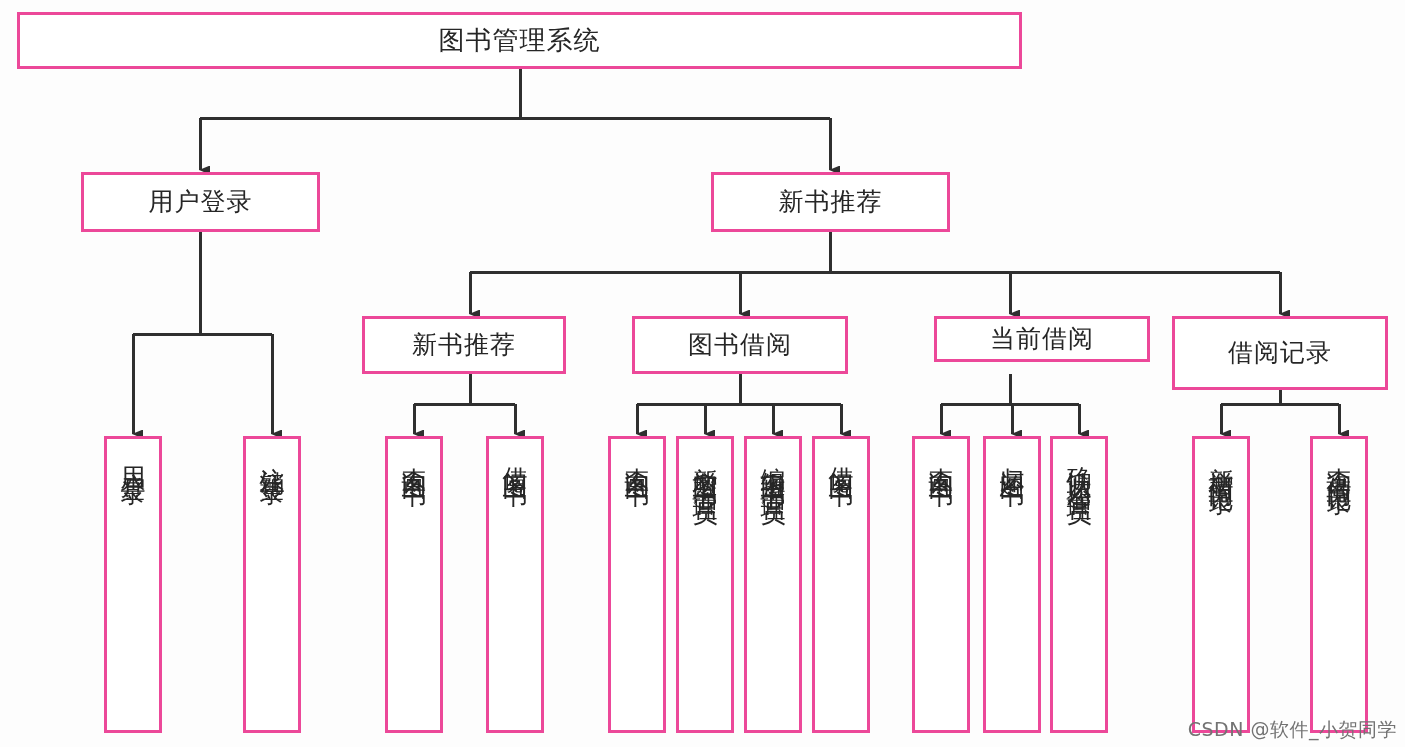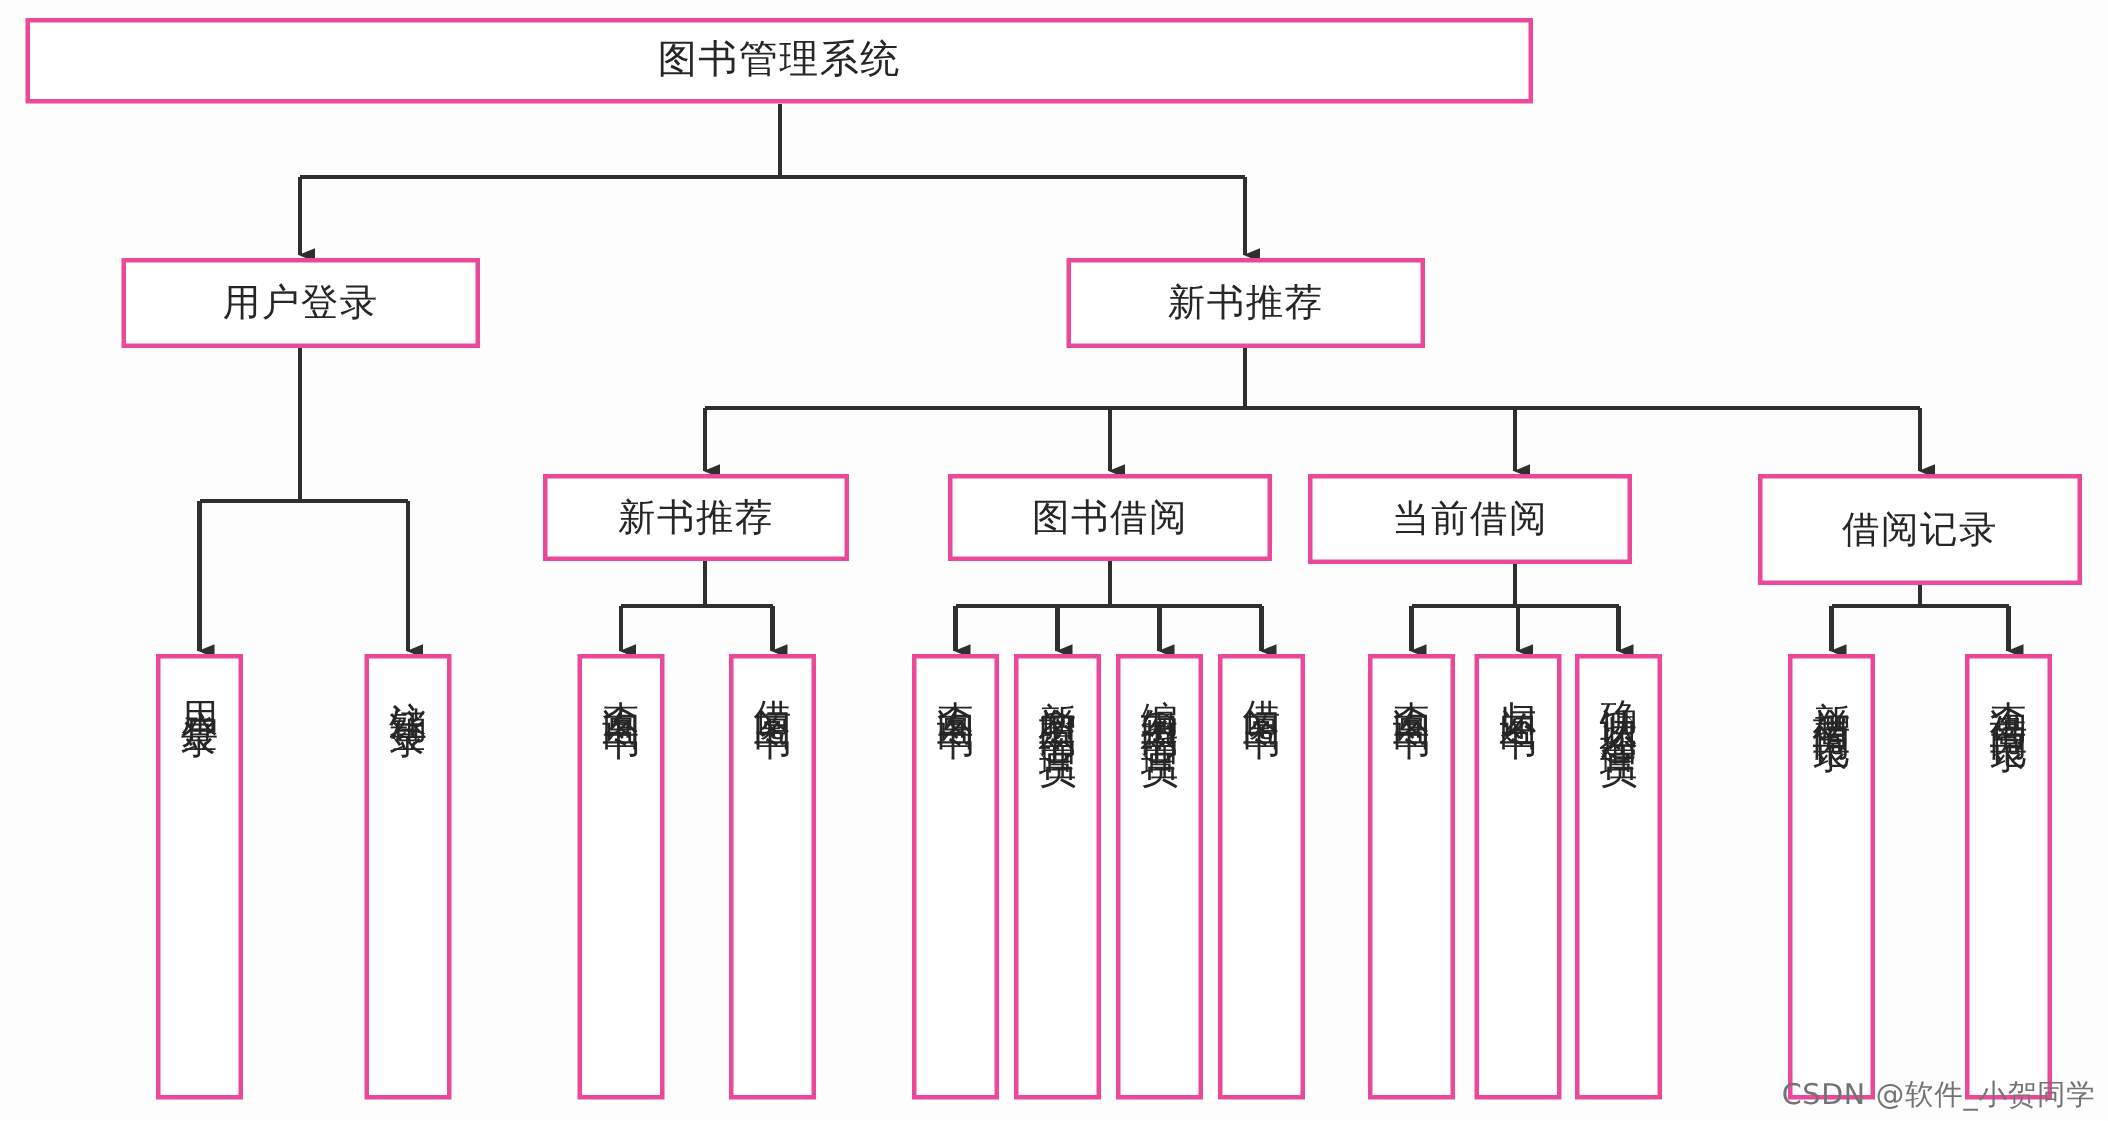--- a/index.html
+++ b/index.html
@@ -131,21 +131,21 @@
         <span class="label">新书推荐</span>
       </div>
     </div>
   <div id="lvl2-host">
       <div class="node horiz" style="left: 362px; top: 316px; width: 204px; height: 58px;">
         <span class="label">新书推荐</span>
       </div>
       <div class="node horiz" style="left: 632px; top: 316px; width: 216px; height: 58px;">
         <span class="label">图书借阅</span>
       </div>
-      <div class="node horiz" style="left: 872px; top: 316px; width: 216px; height: 60px;">
+      <div class="node horiz" style="left: 934px; top: 316px; width: 216px; height: 46px;">
         <span class="label">当前借阅</span>
       </div>
       <div class="node horiz" style="left: 1172px; top: 316px; width: 216px; height: 74px;">
         <span class="label">借阅记录</span>
       </div>
     </div>
   <div id="leaf-host">
       <div class="node vert" style="left: 104px; top: 436px; width: 58px; height: 297px;">
         <span class="label">用户登录</span>
       </div>

